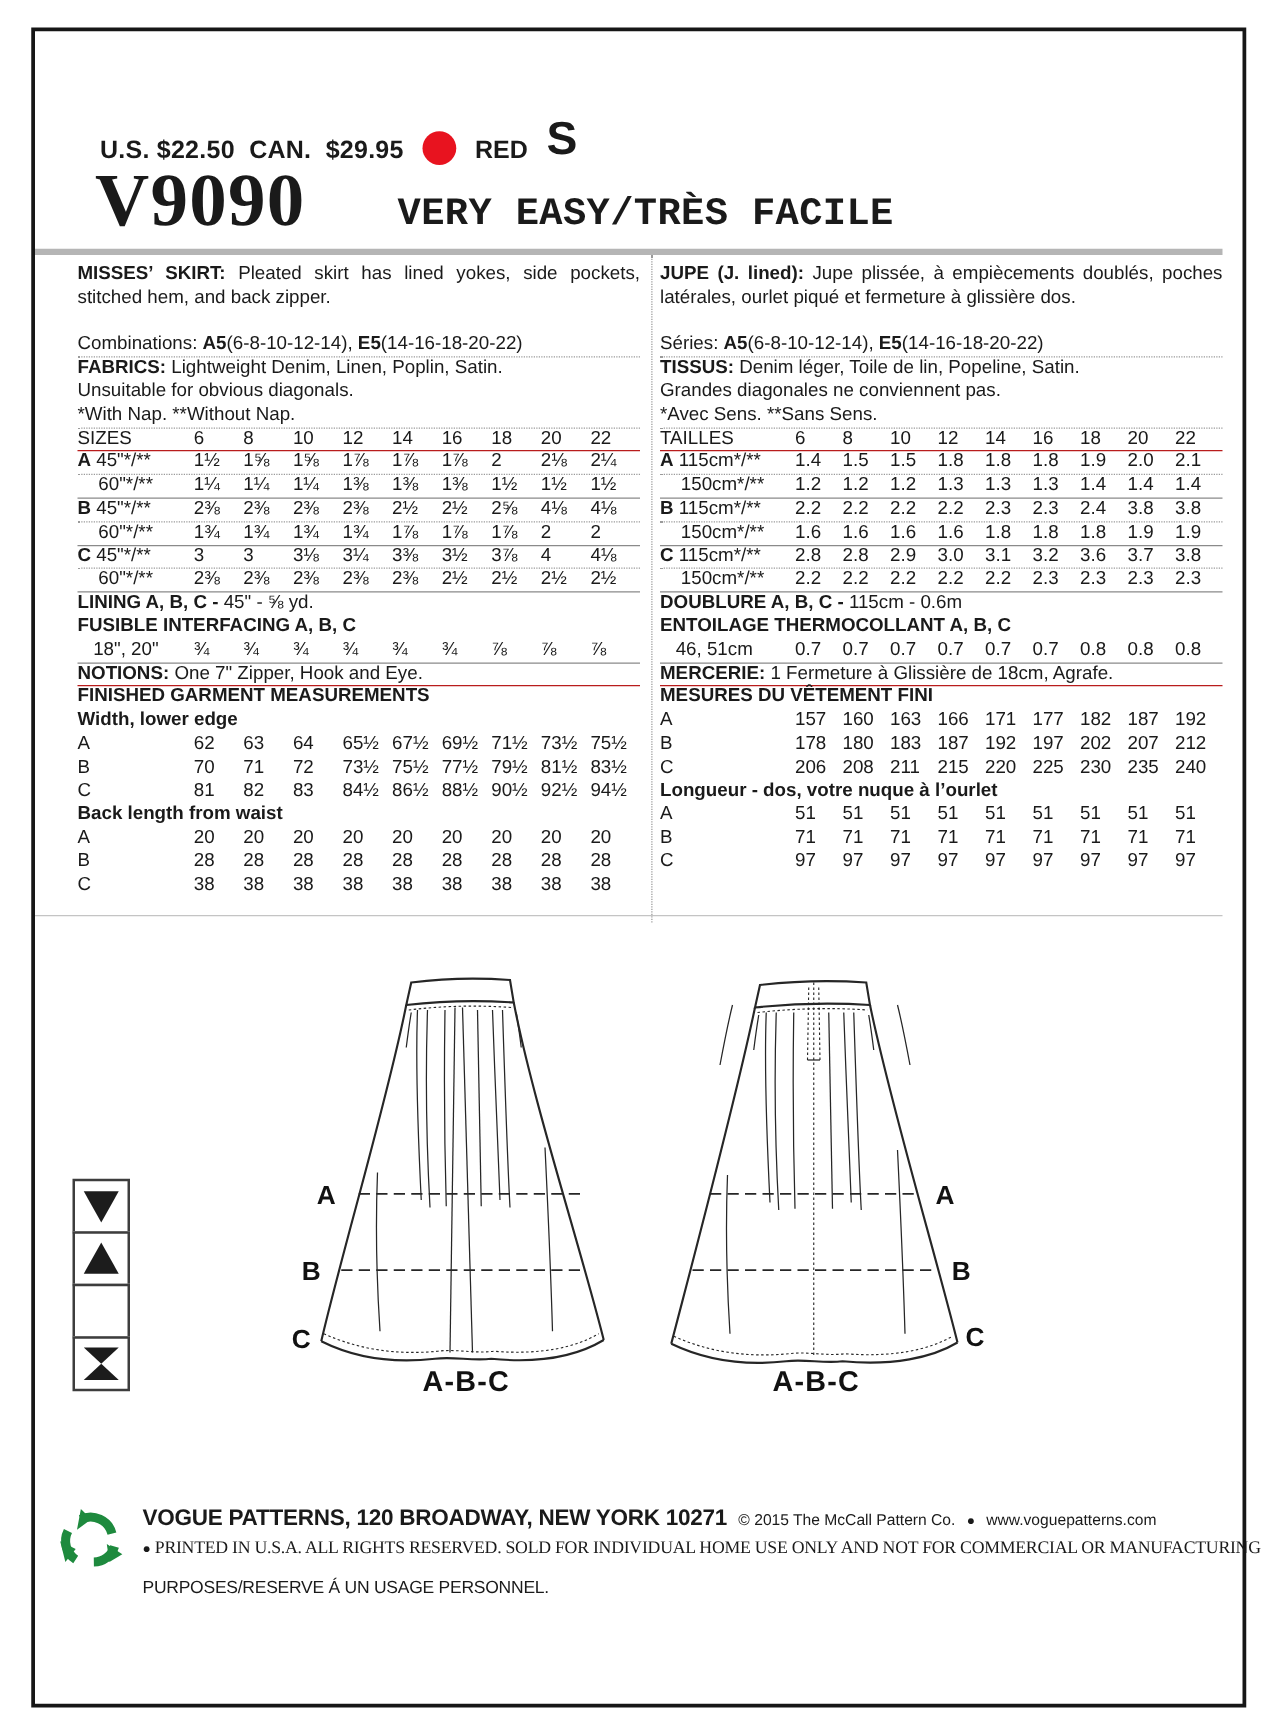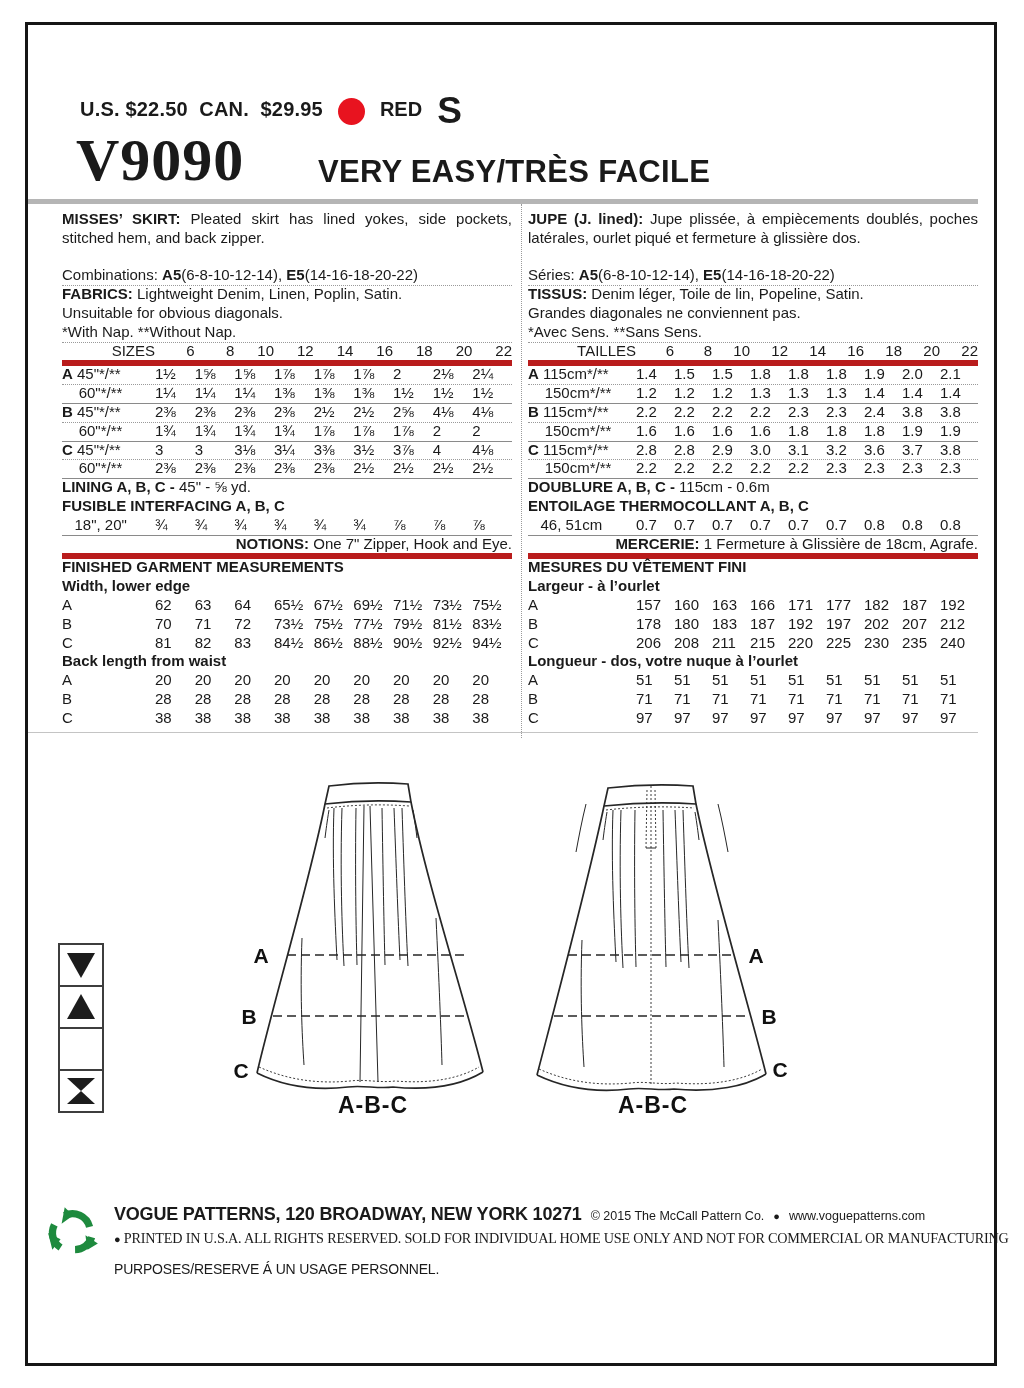--- a/index.html
+++ b/index.html
@@ -5,35 +5,35 @@
   html,body{margin:0;padding:0;}
   body{
     width:1024px;height:1388px;position:relative;background:#ffffff;
     font-family:"Liberation Sans",sans-serif;color:#1a1a1a;
     -webkit-font-smoothing:antialiased;overflow:hidden;
   }
   .abs{position:absolute;}
   
   .frame{left:25px;top:22px;width:966px;height:1338px;border:3px solid #161616;}
   
-  .header-line{left:80px;top:98px;display:flex;align-items:flex-start;gap:15px;}
+  .header-line{left:80px;top:98px;display:flex;align-items:flex-end;gap:15px;}
   .price{font-weight:bold;font-size:20px;white-space:pre;letter-spacing:.2px;}
   .dot{width:27px;height:27px;border-radius:50%;}
   .dot-label{font-weight:bold;font-size:20px;}
   .size-letter{font-weight:bold;font-size:37px;margin-top:-8px;}
   .pattern-number{left:76px;top:130px;font-family:"Liberation Serif",serif;font-weight:bold;font-size:60px;line-height:1;letter-spacing:1px;}
-  .tagline{left:318px;top:156px;font-family:Liberation Sans, sans-serif;font-weight:bold;font-size:31px;line-height:1;letter-spacing:.3px;}
+  .tagline{left:318px;top:156px;font-family:Liberation Mono, monospace;font-weight:bold;font-size:31px;line-height:1;letter-spacing:.3px;}
   .header-rule{left:28px;top:199px;width:950px;height:5px;background:#b5b5b5;}
   
   .cols{left:62px;top:210px;width:920px;display:flex;gap:16px;}
   .col{flex:0 0 450px;font-size:15px;line-height:18.8px;}
   .col .para{text-align:justify;margin:0 0 18.8px 0;}
   .line{display:block;}
   .u-dot{border-bottom:1px dotted #9a9a9a;margin-bottom:-1px;}
-  .u-solid{border-bottom:6px solid #b91c1c;margin-bottom:-1px;text-align:right;}
+  .u-solid{border-bottom:1px solid #b91c1c;margin-bottom:-1px;}
   .trow{display:grid;grid-template-columns:var(--labw,93px) repeat(9,1fr);}
   .trow[data-rule="dot"]{border-bottom:1px dotted #9a9a9a;margin-bottom:-1px;}
   .trow[data-rule="solid"]{border-bottom:1px solid #8a8a8a;margin-bottom:-1px;}
   .cells{display:contents;}
   .lab{white-space:pre;}
   b{font-weight:bold;}
   .col-divider{left:521px;top:204px;height:534px;border-left:1px dotted #9a9a9a;}
   .bottom-rule{left:28px;top:732px;width:950px;border-top:1px solid #c4c4c4;}
   
   .drawing{overflow:visible;}
@@ -190,21 +190,20 @@
       </div>
       </div>
     <span class="line"><b>DOUBLURE A, B, C - </b><span>115cm - 0.6m</span></span>
     <span class="line"><b>ENTOILAGE THERMOCOLLANT A, B, C</b></span>
     <div class="trow" data-rule="solid">
       <span class="lab">   46, 51cm</span>
       <span class="cells"><span>0.7</span><span>0.7</span><span>0.7</span><span>0.7</span><span>0.7</span><span>0.7</span><span>0.8</span><span>0.8</span><span>0.8</span></span>
     </div>
     <span class="line u-solid"><b>MERCERIE:</b><span> 1 Fermeture à Glissière de 18cm, Agrafe.</span></span>
     <span class="line"><b>MESURES DU VÊTEMENT FINI</b></span>
-    <span class="line"><b>Largeur - à l’ourlet</b></span>
     <div>
 
     <div class="trow">
         <span class="lab">A</span>
         <span class="cells"><span>157</span><span>160</span><span>163</span><span>166</span><span>171</span><span>177</span><span>182</span><span>187</span><span>192</span></span>
       </div>
         <div class="trow">
         <span class="lab">B</span>
         <span class="cells"><span>178</span><span>180</span><span>183</span><span>187</span><span>192</span><span>197</span><span>202</span><span>207</span><span>212</span></span>
       </div>

